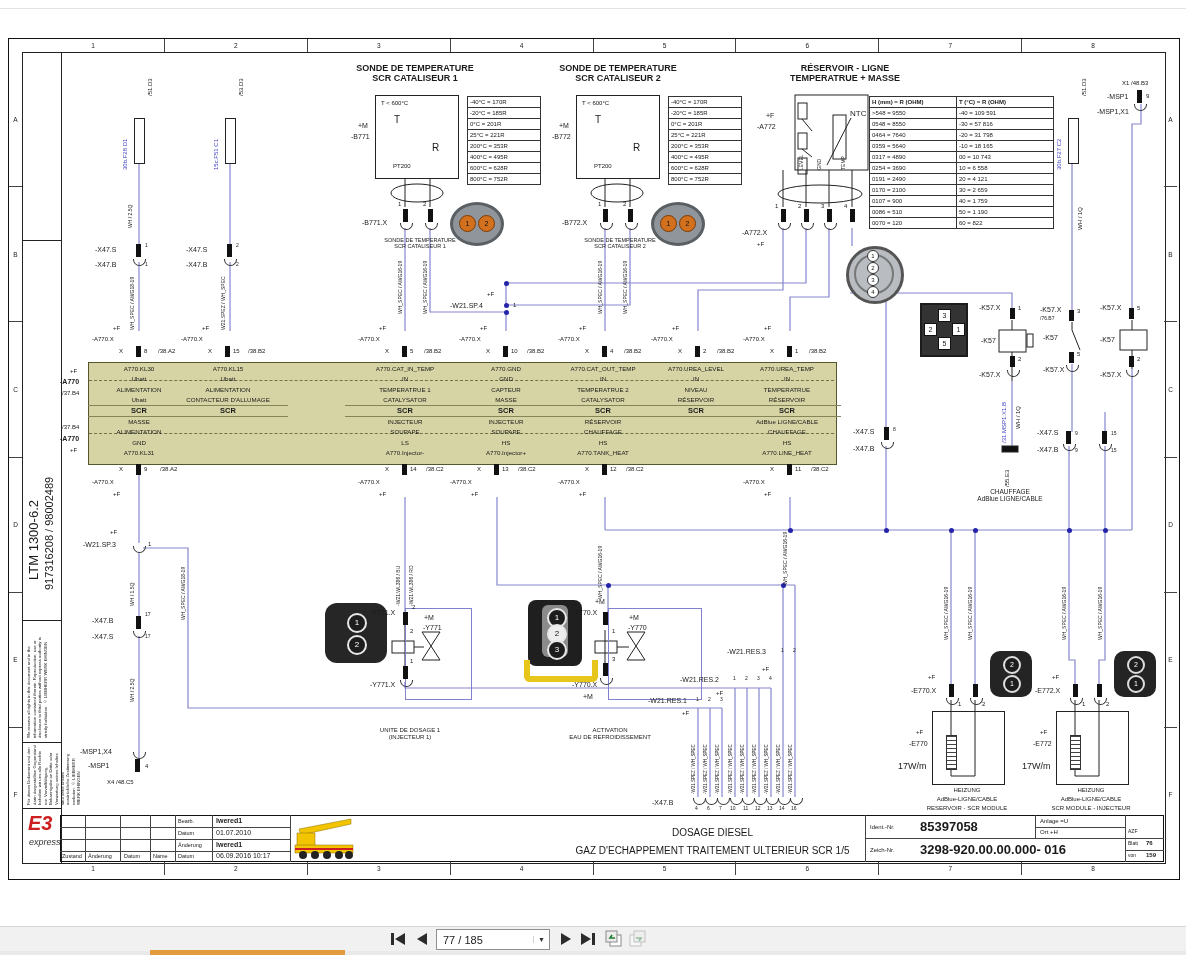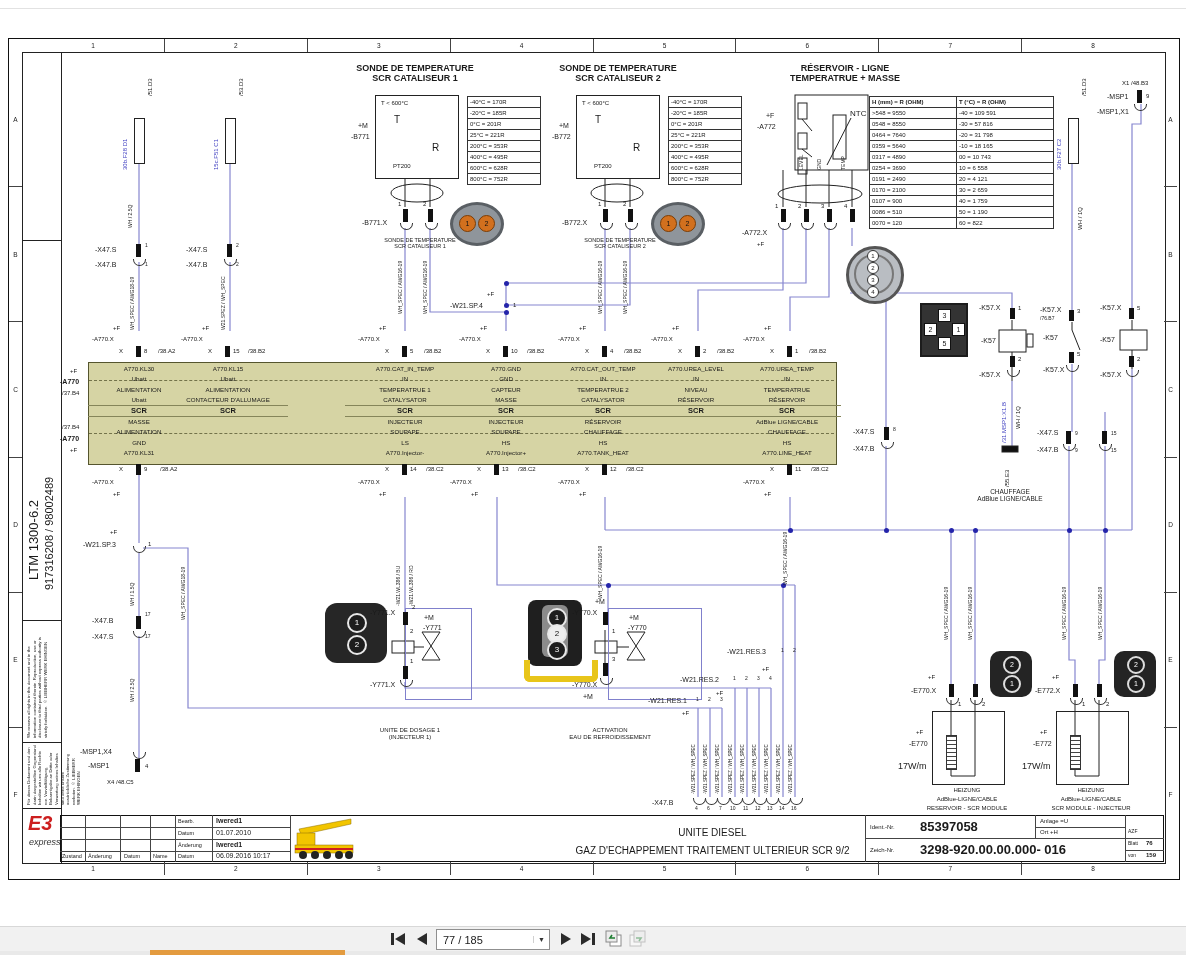--- a/index.html
+++ b/index.html
@@ -778,22 +778,22 @@
   <polygon points="6,12 58,2 58,7 8,18" fill="#f2c500" stroke="#8a6d00" stroke-width="0.5"></polygon>
   <rect x="4" y="16" width="18" height="13" fill="#f2c500" stroke="#8a6d00" stroke-width="0.5"></rect>
   <rect x="2" y="28" width="58" height="8" fill="#f2c500" stroke="#8a6d00" stroke-width="0.5"></rect>
   <rect x="2" y="31" width="58" height="2" fill="#cc1f1f"></rect>
   <circle cx="10" cy="38" r="4" fill="#222"></circle>
       <circle cx="22" cy="38" r="4" fill="#222"></circle>
       <circle cx="34" cy="38" r="4" fill="#222"></circle>
       <circle cx="46" cy="38" r="4" fill="#222"></circle>
       <circle cx="56" cy="38" r="4" fill="#222"></circle>
 </svg>
-<span class="t t10 c" style="left:560px;top:827px;width:305px">UNITE DIESEL</span>
-<span class="t t10 c" style="left:560px;top:845px;width:305px">GAZ D'ECHAPPEMENT TRAITEMENT ULTERIEUR SCR 9/2</span>
+<span class="t t10 c" style="left:560px;top:827px;width:305px">DOSAGE DIESEL</span>
+<span class="t t10 c" style="left:560px;top:845px;width:305px">GAZ D'ECHAPPEMENT TRAITEMENT ULTERIEUR SCR 1/5</span>
 <span class="t t6" style="left:870px;top:824px">Ident.-Nr.</span>
 <span class="t b" style="left:920px;top:820px;font-size:13px">85397058</span>
 <span class="t t6" style="left:1040px;top:818px">Anlage  =U</span>
 <span class="t t6" style="left:1040px;top:829px">Ort  +H</span>
 <span class="t t5" style="left:1128px;top:829px">AZF</span>
 <span class="t t6" style="left:870px;top:847px">Zeich-Nr.</span>
 <span class="t b" style="left:920px;top:843px;font-size:13px">3298-920.00.00.000-  016</span>
 <span class="t t5" style="left:1128px;top:841px">Blatt</span>
 <span class="t t6 b" style="left:1146px;top:840px">76</span>
 <span class="t t5" style="left:1128px;top:853px">von</span>

